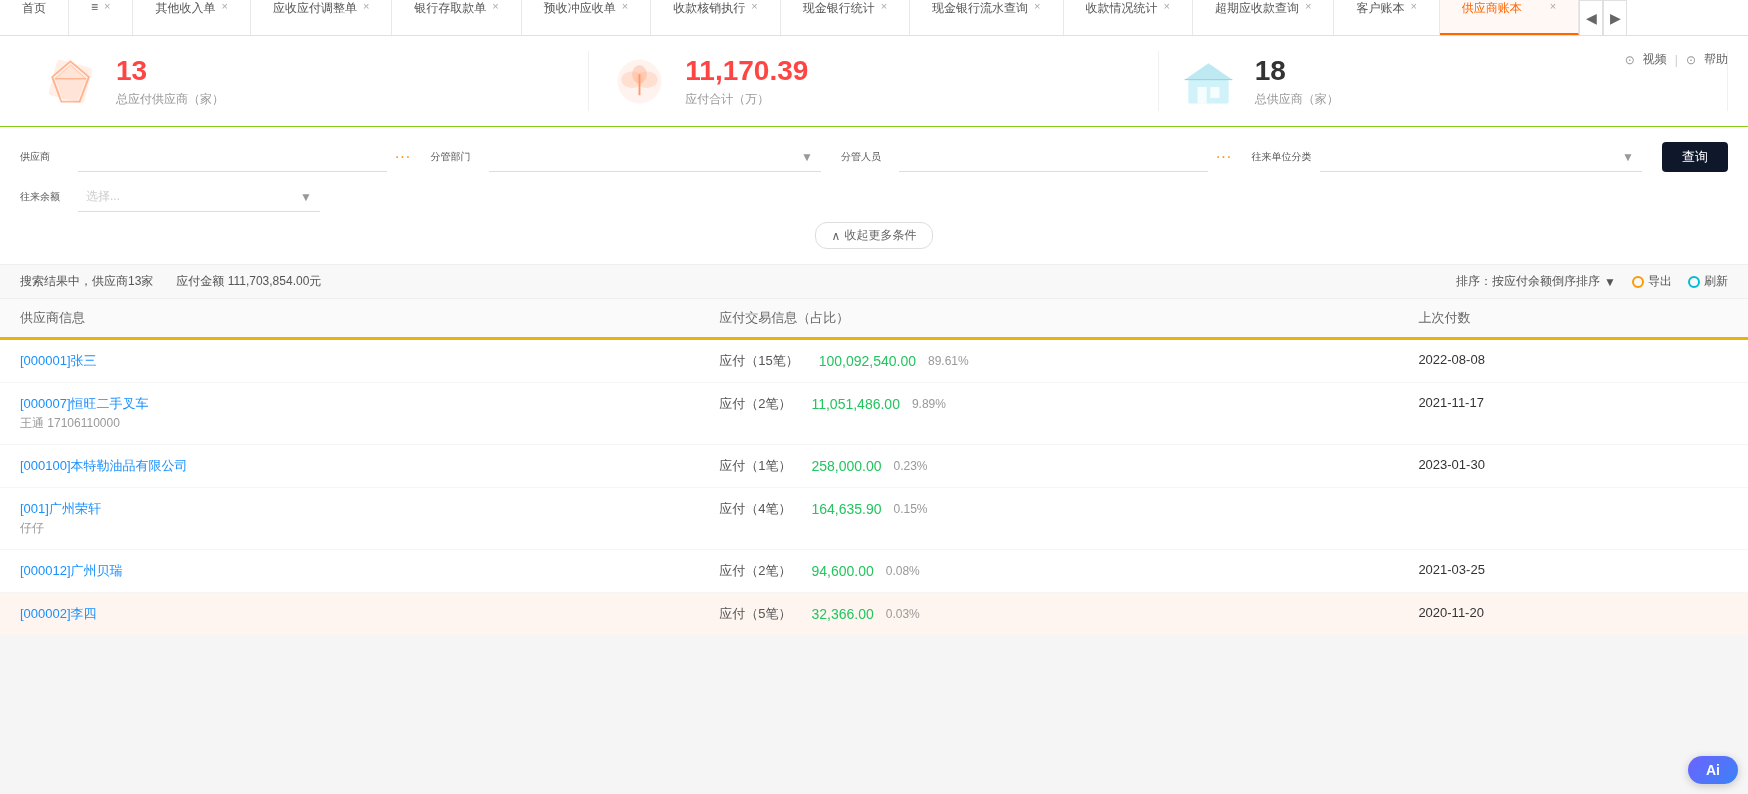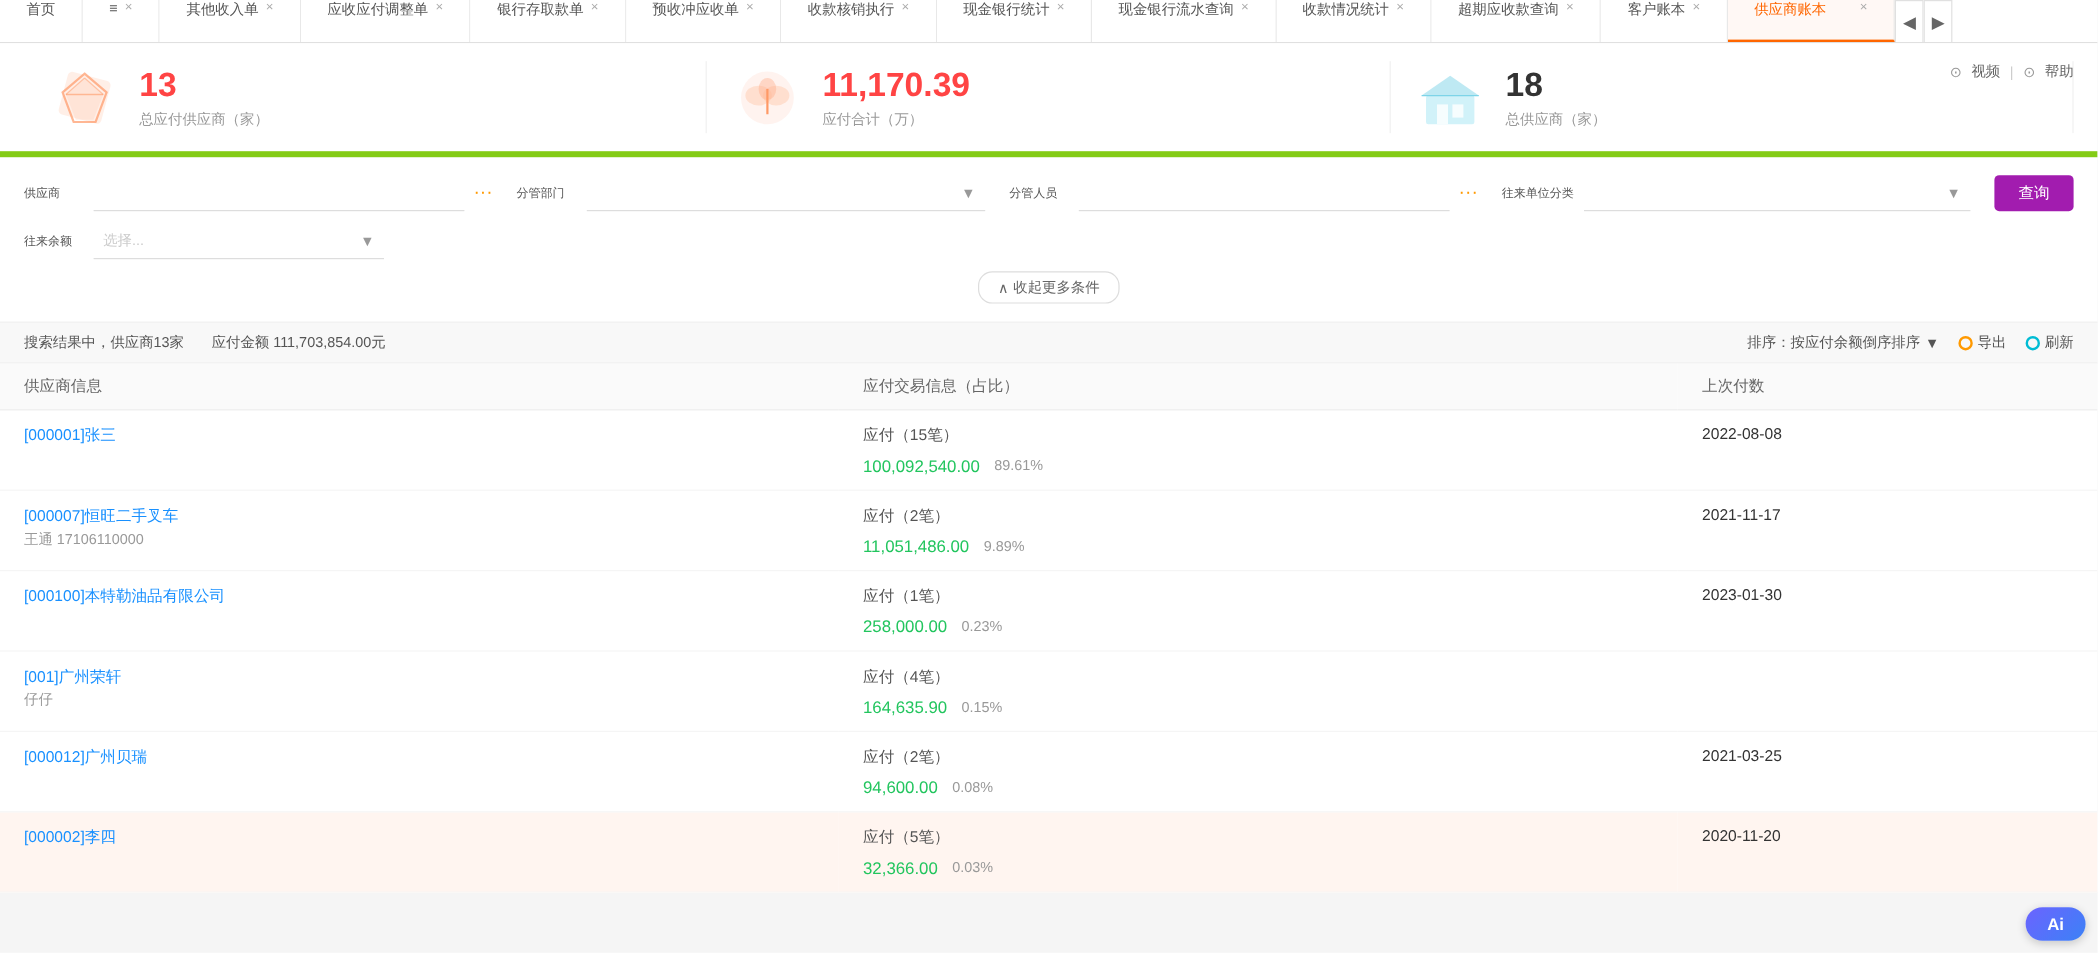--- a/index.html
+++ b/index.html
@@ -47,21 +47,21 @@
       color: #666;
       flex-shrink: 0;
     }
 
     
     .summary-bar {
       background: #fff;
       display: flex;
       align-items: center;
       padding: 15px 20px;
-      border-bottom: 5px solid #84cc16;
+      border-bottom: 1px solid #84cc16;
       position: relative;
     }
     .summary-card {
       display: flex;
       align-items: center;
       flex: 1;
       padding: 0 20px;
       border-right: 1px solid #f0f0f0;
     }
     .summary-card:last-child { border-right: none; }
@@ -137,21 +137,21 @@
       justify-content: space-between;
       padding: 0 8px;
       cursor: pointer;
       color: #999;
       font-size: 12px;
       background: transparent;
     }
     .filter-dots { color: #ff9900; font-size: 16px; cursor: pointer; }
     .filter-chevron { color: #999; font-size: 12px; }
     .query-btn {
-      background: #a21caf;
+      background: #0f172a;
       color: #fff;
       border: none;
       padding: 6px 20px;
       border-radius: 4px;
       cursor: pointer;
       font-size: 13px;
       white-space: nowrap;
     }
     .collapse-btn {
       background: #fff;
@@ -190,21 +190,21 @@
     .data-table-wrap {
       background: #fff;
       overflow: auto;
     }
     .data-table {
       width: 100%;
       border-collapse: collapse;
     }
     .data-table thead tr {
       background: #fafafa;
-      border-bottom: 1px solid #eab308;
+      border-bottom: 3px solid #eab308;
       padding-left: 16px;
     }
     .data-table thead th {
       padding: 10px 20px;
       text-align: left;
       font-weight: 500;
       font-size: 13px;
       color: #666;
       border-bottom: 1px solid #eee;
     }
@@ -217,21 +217,21 @@
       vertical-align: top;
       font-size: 13px;
       color: #333;
     }
     .supplier-link {
       color: #1890ff;
       cursor: pointer;
     }
     .supplier-sub { font-size: 12px; color: #999; margin-top: 2px; }
     .amount-green { color: #22c55e; font-size: 14px; font-weight: 500; cursor: pointer; }
-    .payable-info { display: flex; flex-direction: column; gap: 8px; }
+    .payable-info { display: flex; flex-direction: row; gap: 20px; }
     .payable-label { color: #555; font-size: 13px; }
     .payable-amount-row { display: flex; align-items: center; gap: 12px; }
     .percent-text { color: #999; font-size: 12px; }
 
     
     ::-webkit-scrollbar { width: 6px; height: 6px; }
     ::-webkit-scrollbar-track { background: #f1f1f1; }
     ::-webkit-scrollbar-thumb { background: #ccc; border-radius: 3px; }
 
     

